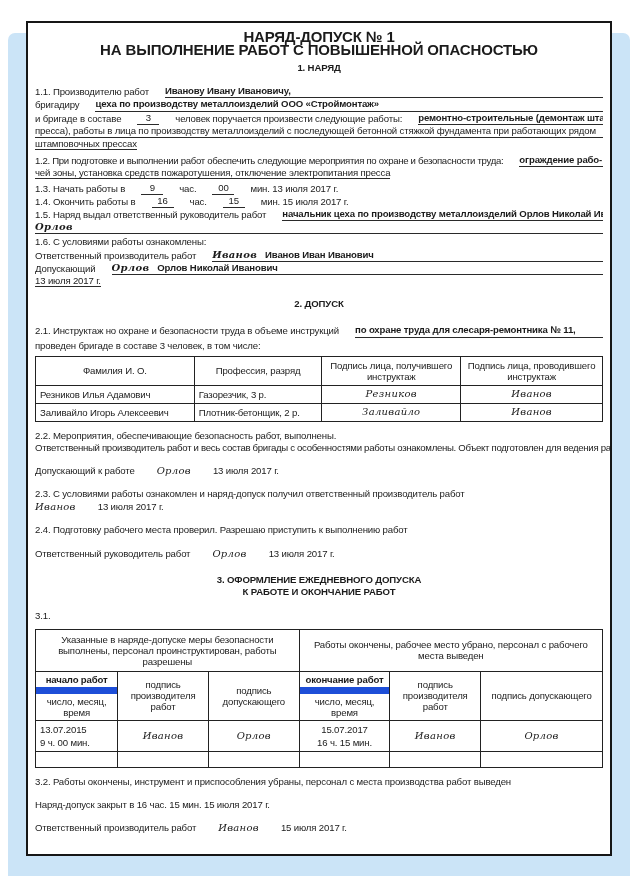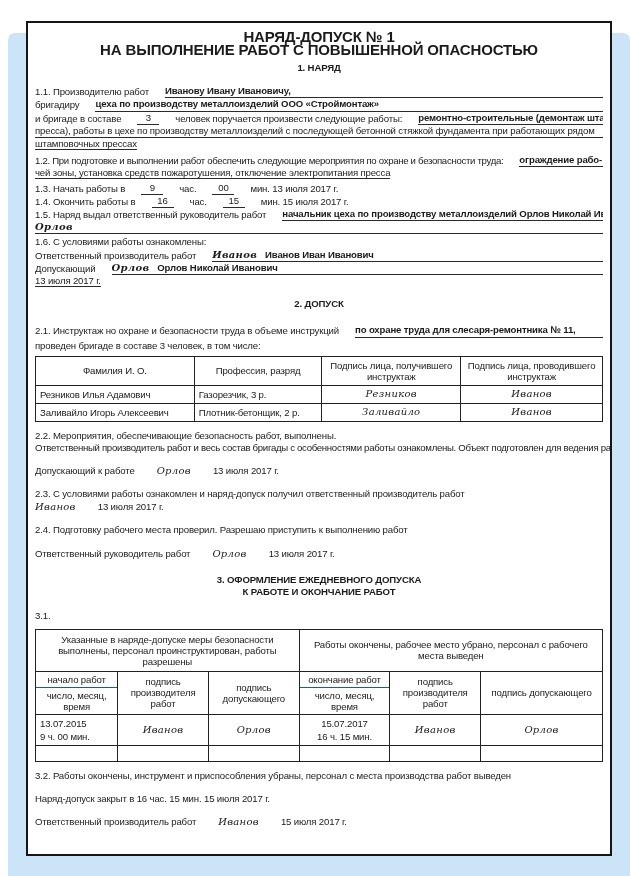--- a/index.html
+++ b/index.html
@@ -38,21 +38,21 @@
   .mt8{margin-top:8px;}.mt10{margin-top:6px;}.mt11{margin-top:11px;}
   .mt12{margin-top:12px;}.mt14{margin-top:14px;}
   table{width:100%;border-collapse:collapse;table-layout:fixed;border-radius:31px;}
   th,td{border:1px solid #222;font-weight:normal;padding:1px 4px;vertical-align:middle;}
   .t1 th{text-align:center;line-height:11px;padding:3px 6px;}
   .t1 td{height:15px;}
   .t1 .cell-c{text-align:center;}
   .t2 th{text-align:center;line-height:11px;}
   .t2 .group{padding:4px 12px;}
   .t2 .sub{padding:0;}
-  .t2 .subtop{border-bottom:1px solid #1d4ed8;padding:2px 2px;line-height:11px;}
+  .t2 .subtop{border-bottom:7px solid #1d4ed8;padding:2px 2px;line-height:11px;font-weight:bold;}
   .t2 .subbot{padding:2px 6px;line-height:11px;}
   .t2 .sigcell{text-align:center;}
   .t2 .datacell{line-height:13px;padding:2px 4px;}
   .t2 .empty td{height:13px;}
   .t2 td.cc{text-align:center;}
 </style>
 </head>
 <body>
 
 <div class="blue-panel"></div>
@@ -71,21 +71,21 @@
   <div class="row">
     <span>бригадиру</span>
     <span class="u grow">цеха по производству металлоизделий  ООО «Строймонтаж»</span>
   </div>
   <div class="row">
     <span>и бригаде в составе</span>
     <span class="u num">3</span>
     <span>человек поручается произвести следующие работы:</span>
     <span class="u grow">ремонтно-строительные (демонтаж штамповочного</span>
   </div>
-  <div class="blocku">пресса), работы в цехе по производству металлоизделий с последующей бетонной стяжкой фундамента при работающих рядом</div>
+  <div class="blocku">пресса), работы в лица по производству металлоизделий с последующей бетонной стяжкой фундамента при работающих рядом</div>
   <div class="ln">
     <span class="inlineu">штамповочных прессах</span>
   </div>
 
   <div class="row mt4">
     <span class="tight">1.2. При подготовке и выполнении работ обеспечить следующие мероприятия по охране и безопасности труда:</span>
     <span class="u grow">ограждение рабо-</span>
   </div>
   <div class="ln">
     <span class="inlineu">чей зоны, установка средств пожаротушения, отключение электропитания пресса</span>

